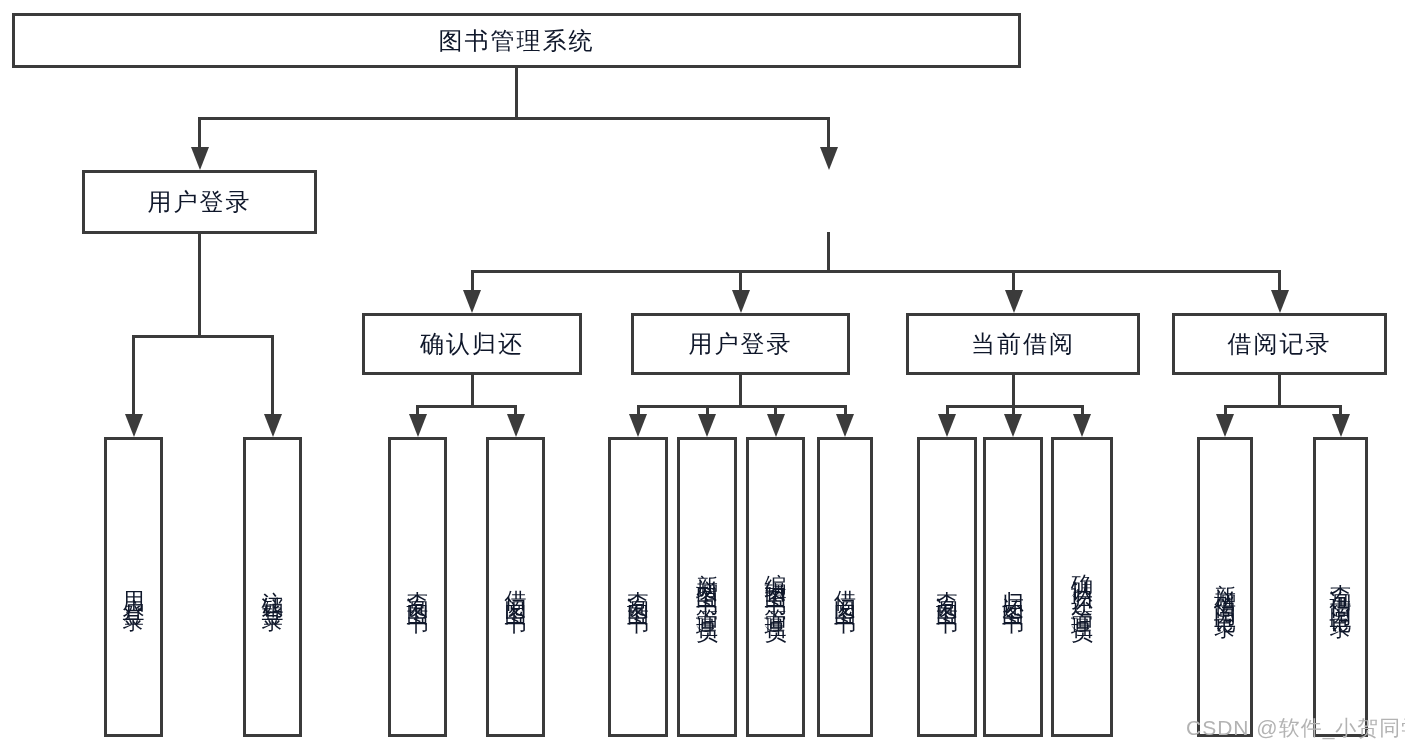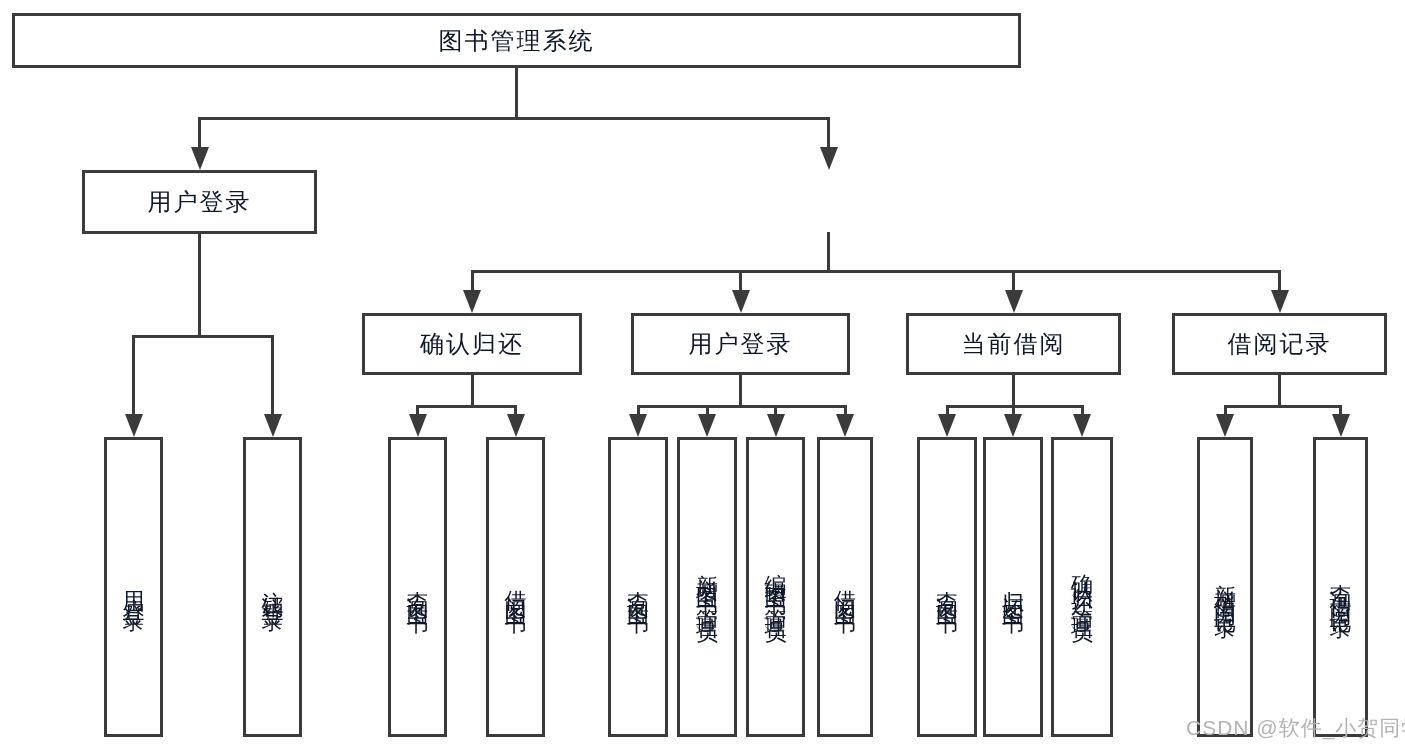--- a/index.html
+++ b/index.html
@@ -73,21 +73,21 @@
     </div>
     <div class="node h" style="left: 82px; top: 170px; width: 235px; height: 64px;">
       <span class="lbl">用户登录</span>
     </div>
     <div class="node h" style="left: 362px; top: 313px; width: 220px; height: 62px;">
       <span class="lbl">确认归还</span>
     </div>
     <div class="node h" style="left: 631px; top: 313px; width: 219px; height: 62px;">
       <span class="lbl">用户登录</span>
     </div>
-    <div class="node h" style="left: 906px; top: 313px; width: 215px; height: 62px;">
+    <div class="node h" style="left: 906px; top: 313px; width: 234px; height: 62px;">
       <span class="lbl">当前借阅</span>
     </div>
     <div class="node h" style="left: 1172px; top: 313px; width: 215px; height: 62px;">
       <span class="lbl">借阅记录</span>
     </div>
     <div class="node v" style="left: 104px; top: 437px; width: 59px; height: 300px;">
       <span class="lbl">用户登录</span>
     </div>
     <div class="node v" style="left: 243px; top: 437px; width: 59px; height: 300px;">
       <span class="lbl">注销登录</span>

